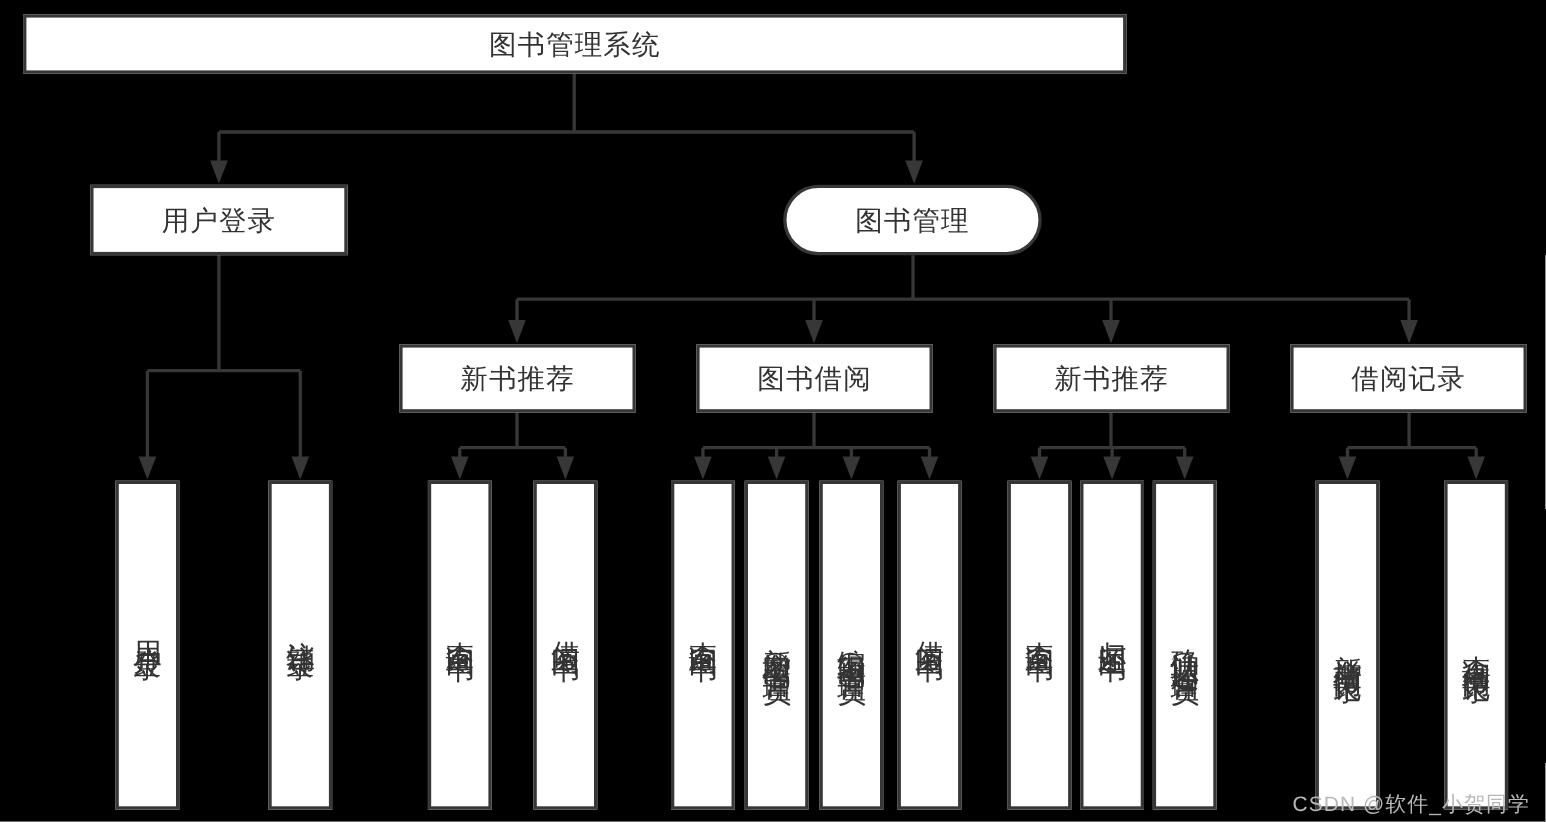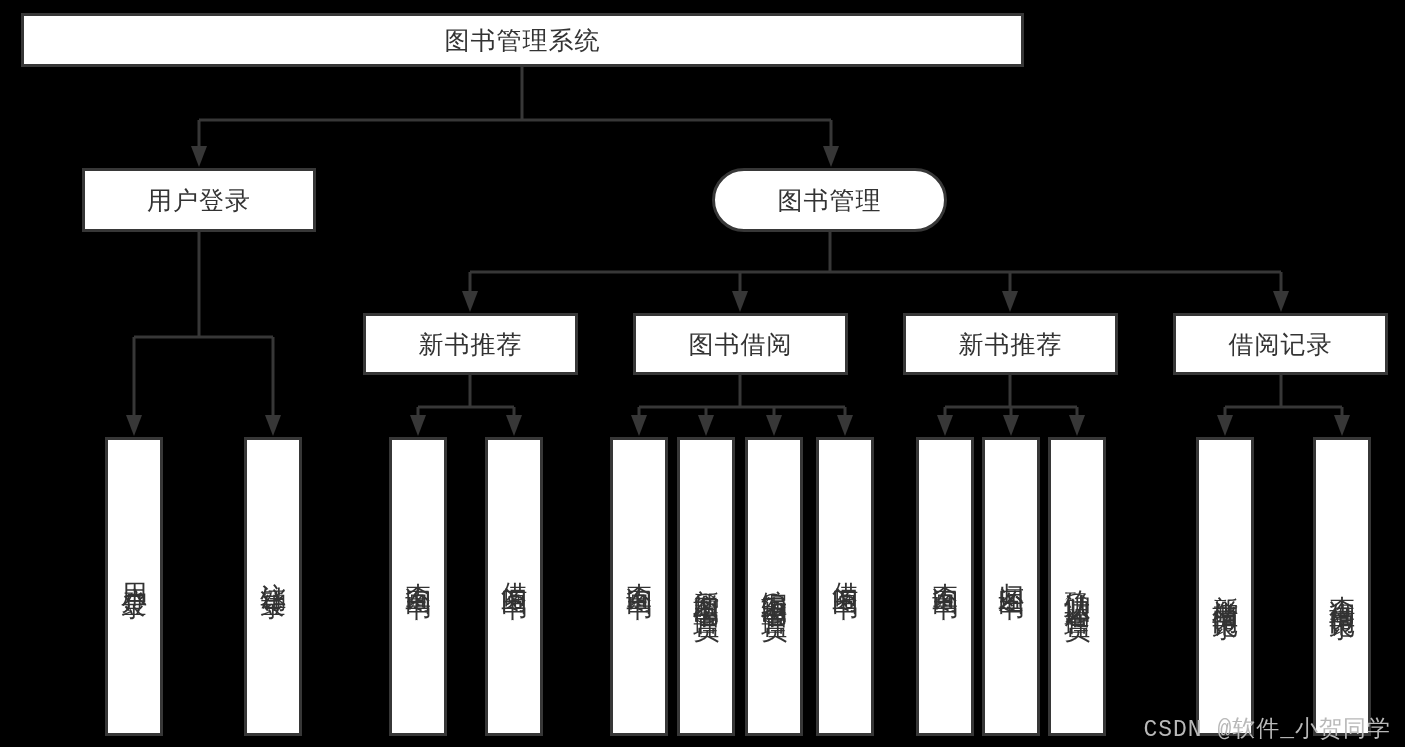--- a/index.html
+++ b/index.html
@@ -44,25 +44,24 @@
     font-size: 26px;
     line-height: 1.05;
     letter-spacing: 4px;
     color: #333333;
   }
   .leaf.short { padding-bottom: 34px; }
   .watermark {
     position: absolute;
     right: 14px;
     bottom: 3px;
-    font-size: 23px;
+    font-size: 19px;
     letter-spacing: 1px;
     color: #b8b8b8;
     white-space: nowrap;
-    font-family: Liberation Mono, monospace;
   }
 </style>
 </head>
 <body>
 
 <div class="canvas">
 
   <svg class="connectors" viewBox="0 0 1405 747" aria-hidden="true">
     <g>
       <path d="M522,67 V120 M199,120 H831 M199,120 V152 M831,120 V152"></path>

